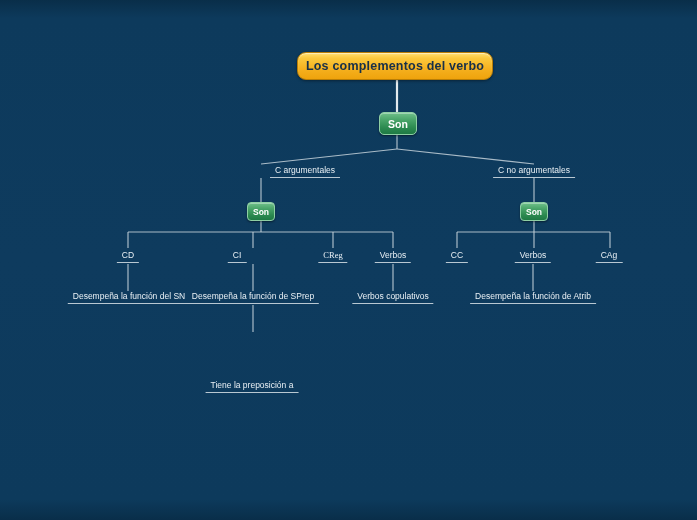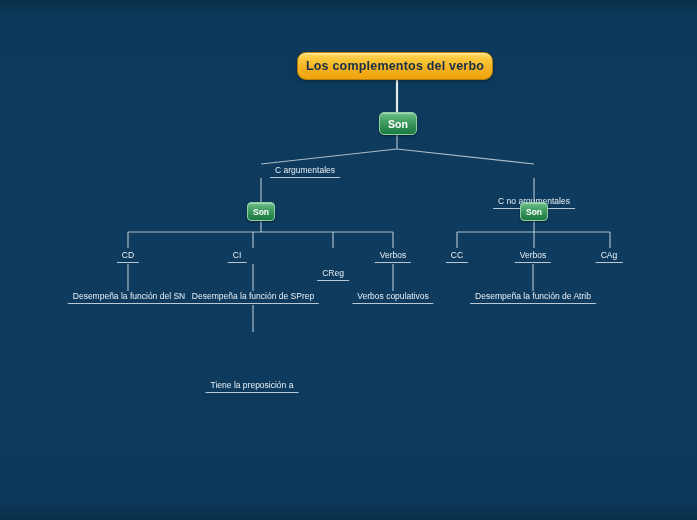--- a/index.html
+++ b/index.html
@@ -77,29 +77,29 @@
   </svg>
 
   <div class="node title-node">Los complementos del verbo</div>
   <div class="node son-node son-lg">Son</div>
 
   <div class="map-label" style="left:261px;top:165px;margin-left:44px;">C argumentales</div>
   <div class="node son-node son-sm son-left">Son</div>
 
   <div class="map-label" style="left:128px;top:250px;">CD</div>
   <div class="map-label" style="left:237px;top:250px;">CI</div>
-  <div class="map-label" style="left:333px;top:268px;">CReg</div>
+  <div class="map-label" style="left:333px;top:250px;font-family:Liberation Serif, serif;">CReg</div>
   <div class="map-label" style="left:393px;top:250px;">Verbos</div>
 
   <div class="map-label" style="left:129px;top:291px;">Desempeña la función del SN</div>
   <div class="map-label" style="left:253px;top:291px;">Desempeña la función de SPrep</div>
   <div class="map-label" style="left:393px;top:291px;">Verbos copulativos</div>
   <div class="map-label" style="left:252px;top:332px;margin-top:48px;">Tiene la preposición a</div>
 
-  <div class="map-label" style="left:534px;top:165px;margin-top:31px;">C no argumentales</div>
+  <div class="map-label" style="left:534px;top:165px;">C no argumentales</div>
   <div class="node son-node son-sm son-right">Son</div>
 
   <div class="map-label" style="left:457px;top:250px;">CC</div>
   <div class="map-label" style="left:533px;top:250px;">Verbos</div>
   <div class="map-label" style="left:609px;top:250px;">CAg</div>
 
   <div class="map-label" style="left:533px;top:291px;">Desempeña la función de Atrib</div>
 
 </div>
 

